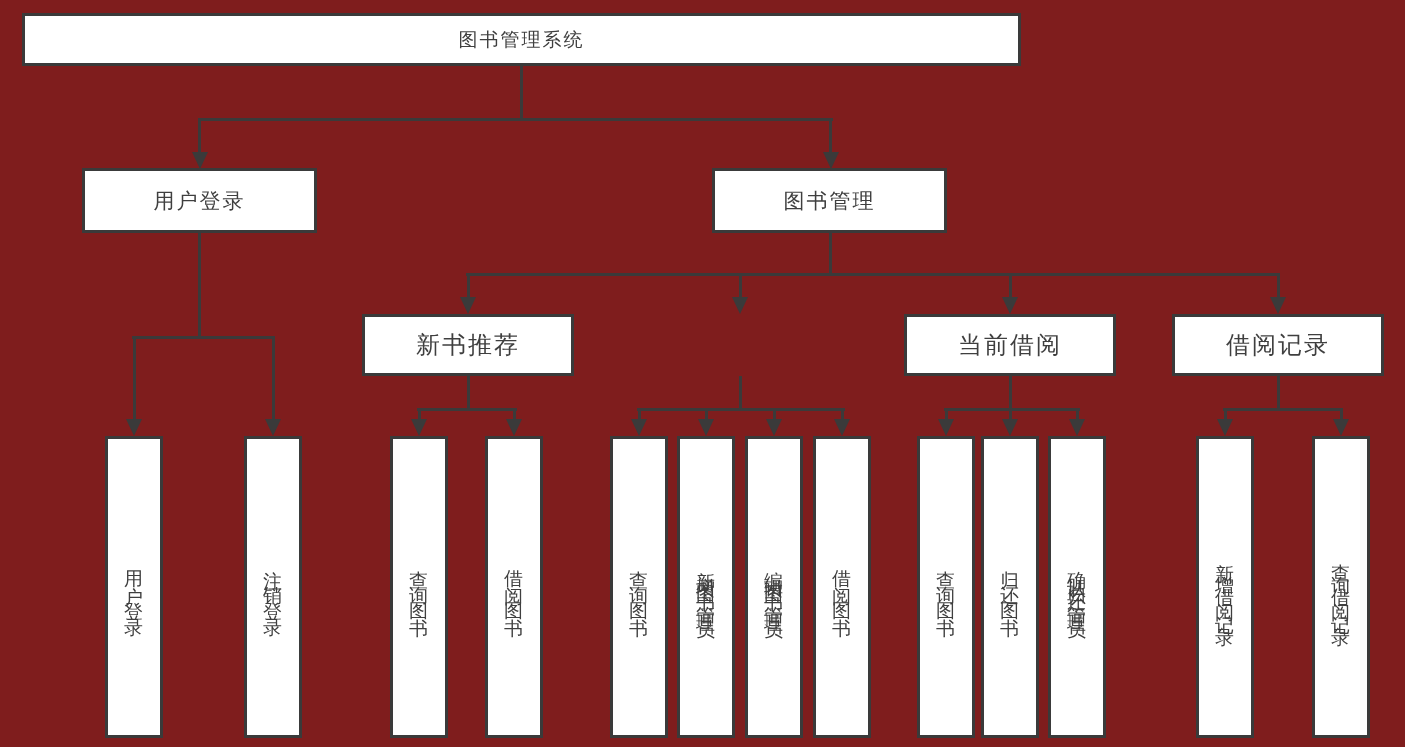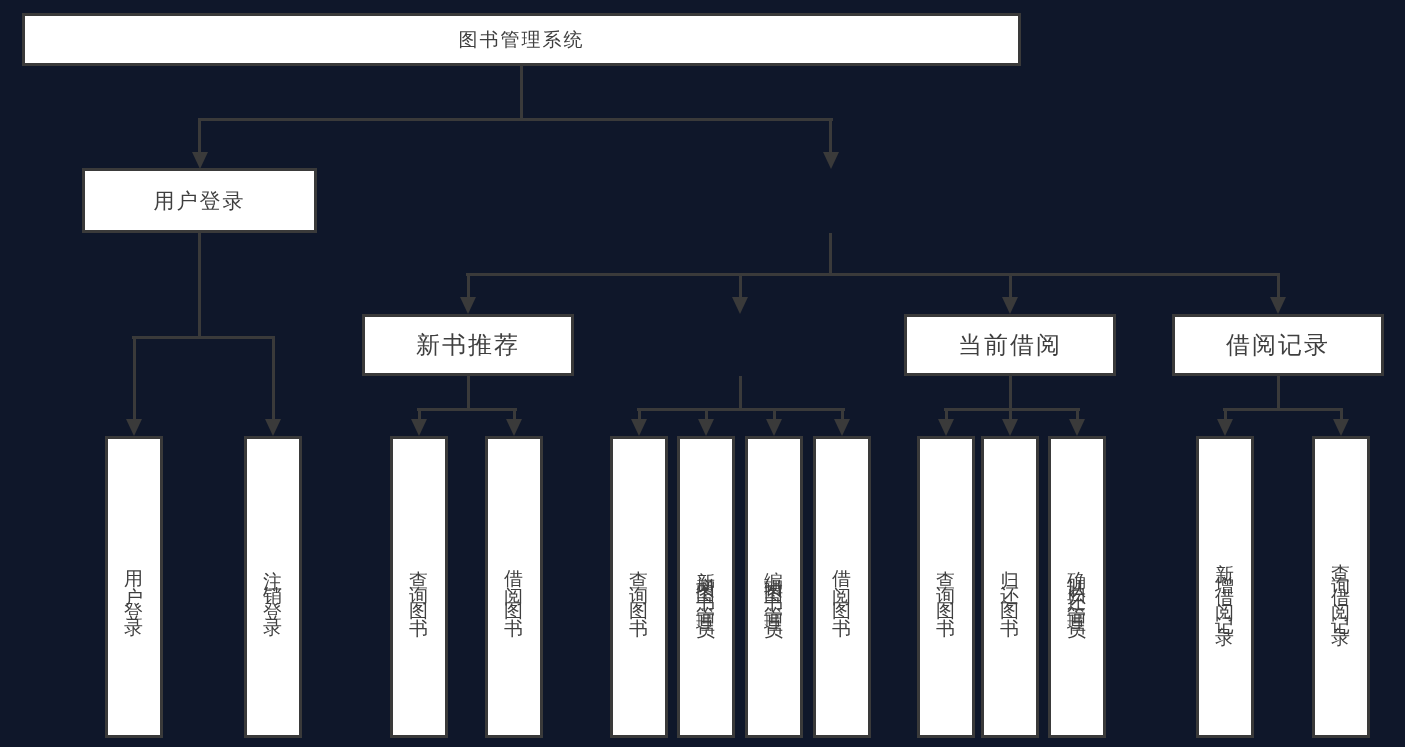--- a/index.html
+++ b/index.html
@@ -1,20 +1,20 @@
 <!DOCTYPE html>
 <html><head>
 <meta charset="utf-8">
 <style>
   html, body { margin: 0; padding: 0; background: #ffffff; }
   .canvas {
     position: relative;
     width: 1405px;
     height: 747px;
-    background: #0f172a;
+    background: #7f1d1d;
     font-family: "Liberation Sans", "DejaVu Sans", sans-serif;
     overflow: hidden;
   }
   .box {
     position: absolute;
     box-sizing: border-box;
     border: 3px solid #3a3a3a;
     background: #ffffff;
     color: #3f3f3f;
     display: flex;
@@ -65,20 +65,21 @@
   <div class="box root-box" style="left:22px; top:13px; width:999px; height:53px;">图书管理系统</div>
 
   <div class="line" style="left:520px; top:66px; width:3px; height:53px;"></div>
   <div class="line" style="left:198px; top:118px; width:635px; height:3px;"></div>
   <div class="line" style="left:198px; top:120px; width:3px; height:33px;"></div>
   <div class="arrow" style="left:192px; top:152px;"></div>
   <div class="line" style="left:829px; top:120px; width:3px; height:33px;"></div>
   <div class="arrow" style="left:823px; top:152px;"></div>
 
   <div class="box l2-box" style="left:82px; top:168px; width:235px; height:65px;">用户登录</div>
+  <div class="box l2-box" style="left:712px; top:168px; width:235px; height:65px;">图书管理</div>
 
   <div class="line" style="left:198px; top:233px; width:3px; height:103px;"></div>
   <div class="line" style="left:132px; top:336px; width:143px; height:3px;"></div>
   <div class="line" style="left:133px; top:338px; width:3px; height:82px;"></div>
   <div class="arrow" style="left:126px; top:419px;"></div>
   <div class="line" style="left:272px; top:338px; width:3px; height:82px;"></div>
   <div class="arrow" style="left:265px; top:419px;"></div>
 
   <div class="line" style="left:829px; top:233px; width:3px; height:40px;"></div>
   <div class="line" style="left:466px; top:273px; width:814px; height:3px;"></div>

